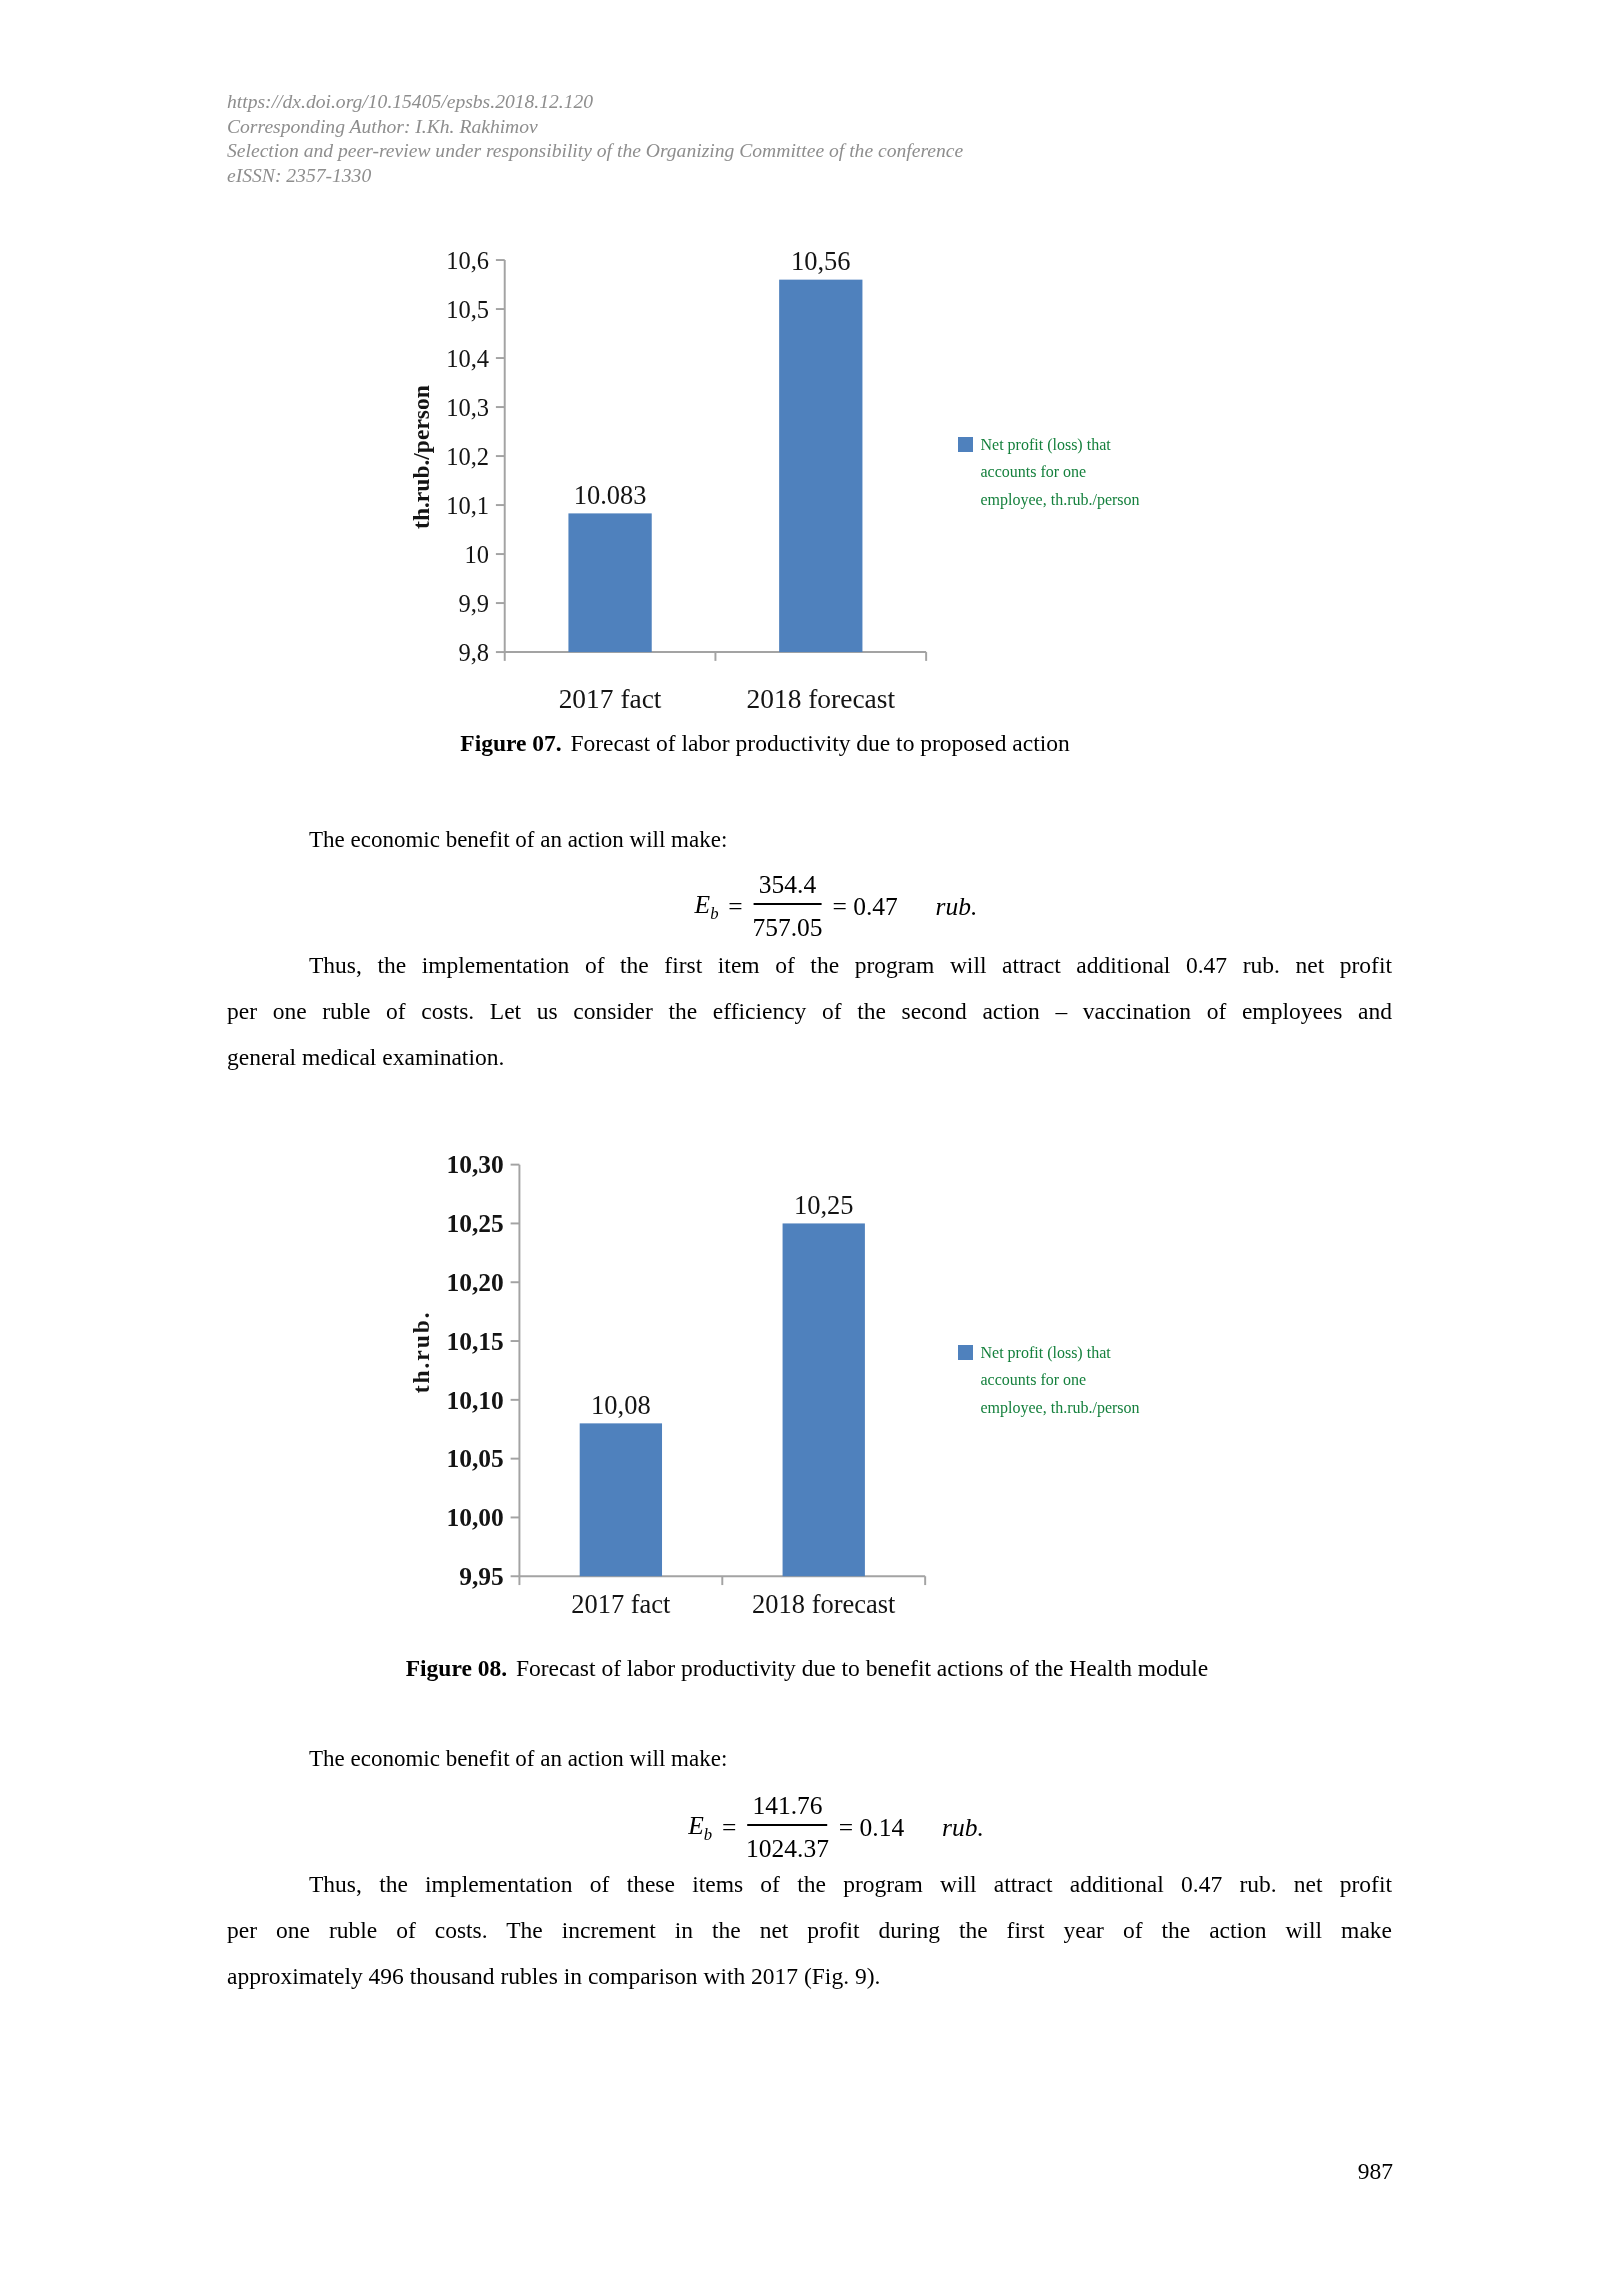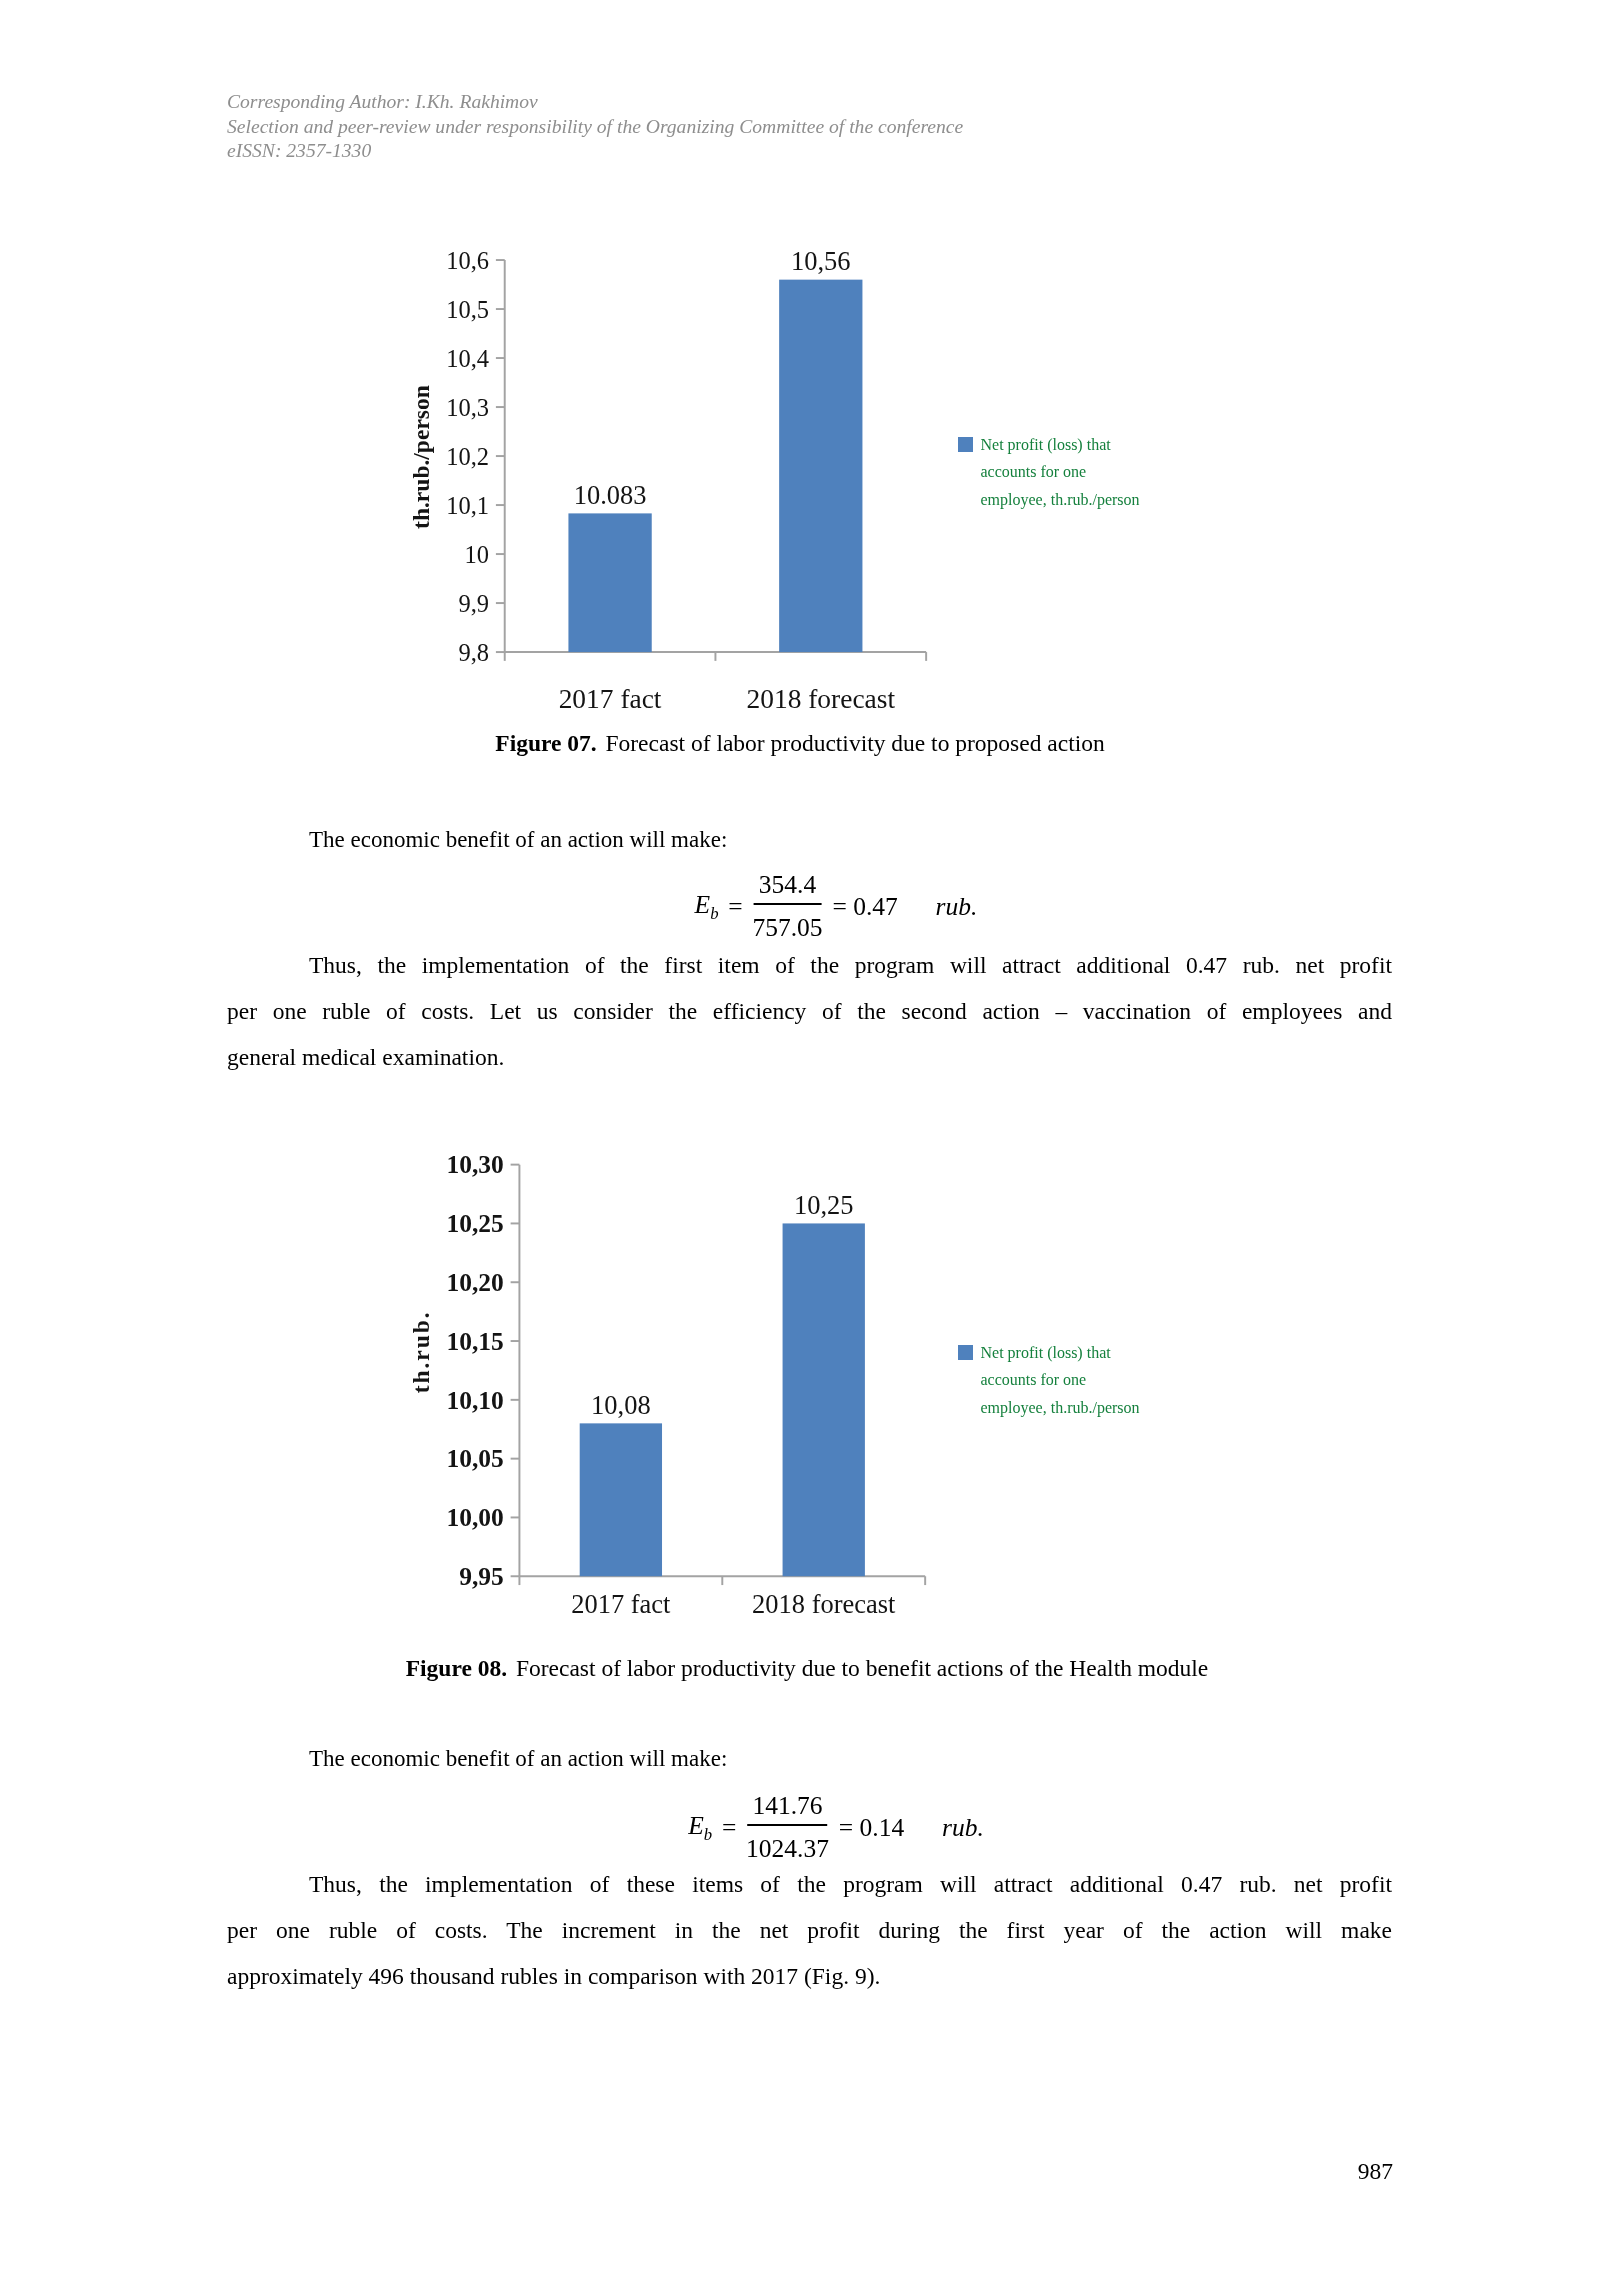--- a/index.html
+++ b/index.html
@@ -19,21 +19,21 @@
     font-style:italic;
     font-size:19.6px;line-height:24.5px;
     color:#8e8e8e;
   }
 
   .caption{
     position:absolute;margin:0;white-space:nowrap;
     font-size:23.5px;line-height:29px;
     transform:translateX(-50%);
   }
-  .caption-1{left:800px;top:729px;}
+  .caption-1{left:765px;top:729px;}
   .caption-2{left:807px;top:1654px;}
   .cap-label{font-weight:bold;margin-right:8.8px;}
 
   .intro{
     position:absolute;margin:0;left:227px;width:1166px;
     font-size:23px;line-height:46px;
     text-indent:82px;
   }
   .intro-1{top:817px;}
   .intro-2{top:1736px;}
@@ -143,20 +143,21 @@
         <text x="633.5" y="1441.9999999999998" text-anchor="middle" font-size="27" font-family="&quot;Liberation Serif&quot;, serif" fill="#141414">10,08</text>
         <text x="633.5" y="1645" text-anchor="middle" font-size="27" font-family="&quot;Liberation Serif&quot;, serif" fill="#141414">2017 fact</text>
         <rect x="798.5" y="1248.0000000000007" width="84" height="359.9999999999993" fill="#4f81bd"></rect>
         <text x="840.5" y="1238.0000000000007" text-anchor="middle" font-size="27" font-family="&quot;Liberation Serif&quot;, serif" fill="#141414">10,25</text>
         <text x="840.5" y="1645" text-anchor="middle" font-size="27" font-family="&quot;Liberation Serif&quot;, serif" fill="#141414">2018 forecast</text>
         <text x="438" y="1379" text-anchor="middle" font-size="24" font-weight="bold" letter-spacing="2" font-family="&quot;Liberation Serif&quot;, serif" fill="#141414" transform="rotate(-90 438 1379)">th.rub.</text>
       </g>
     </svg>
 
   <div class="header">
+    <div>https://dx.doi.org/10.15405/epsbs.2018.12.120</div>
     <div>Corresponding Author: I.Kh. Rakhimov</div>
     <div>Selection and peer-review under responsibility of the Organizing Committee of the conference</div>
     <div>eISSN: 2357-1330</div>
   </div>
 
   <div class="legend legend-0" id="legend-0">
       <span class="legend-marker" style="background: rgb(79, 129, 189);"></span>
       <div>
         <div>Net profit (loss) that</div>
         <div>accounts for one</div>

